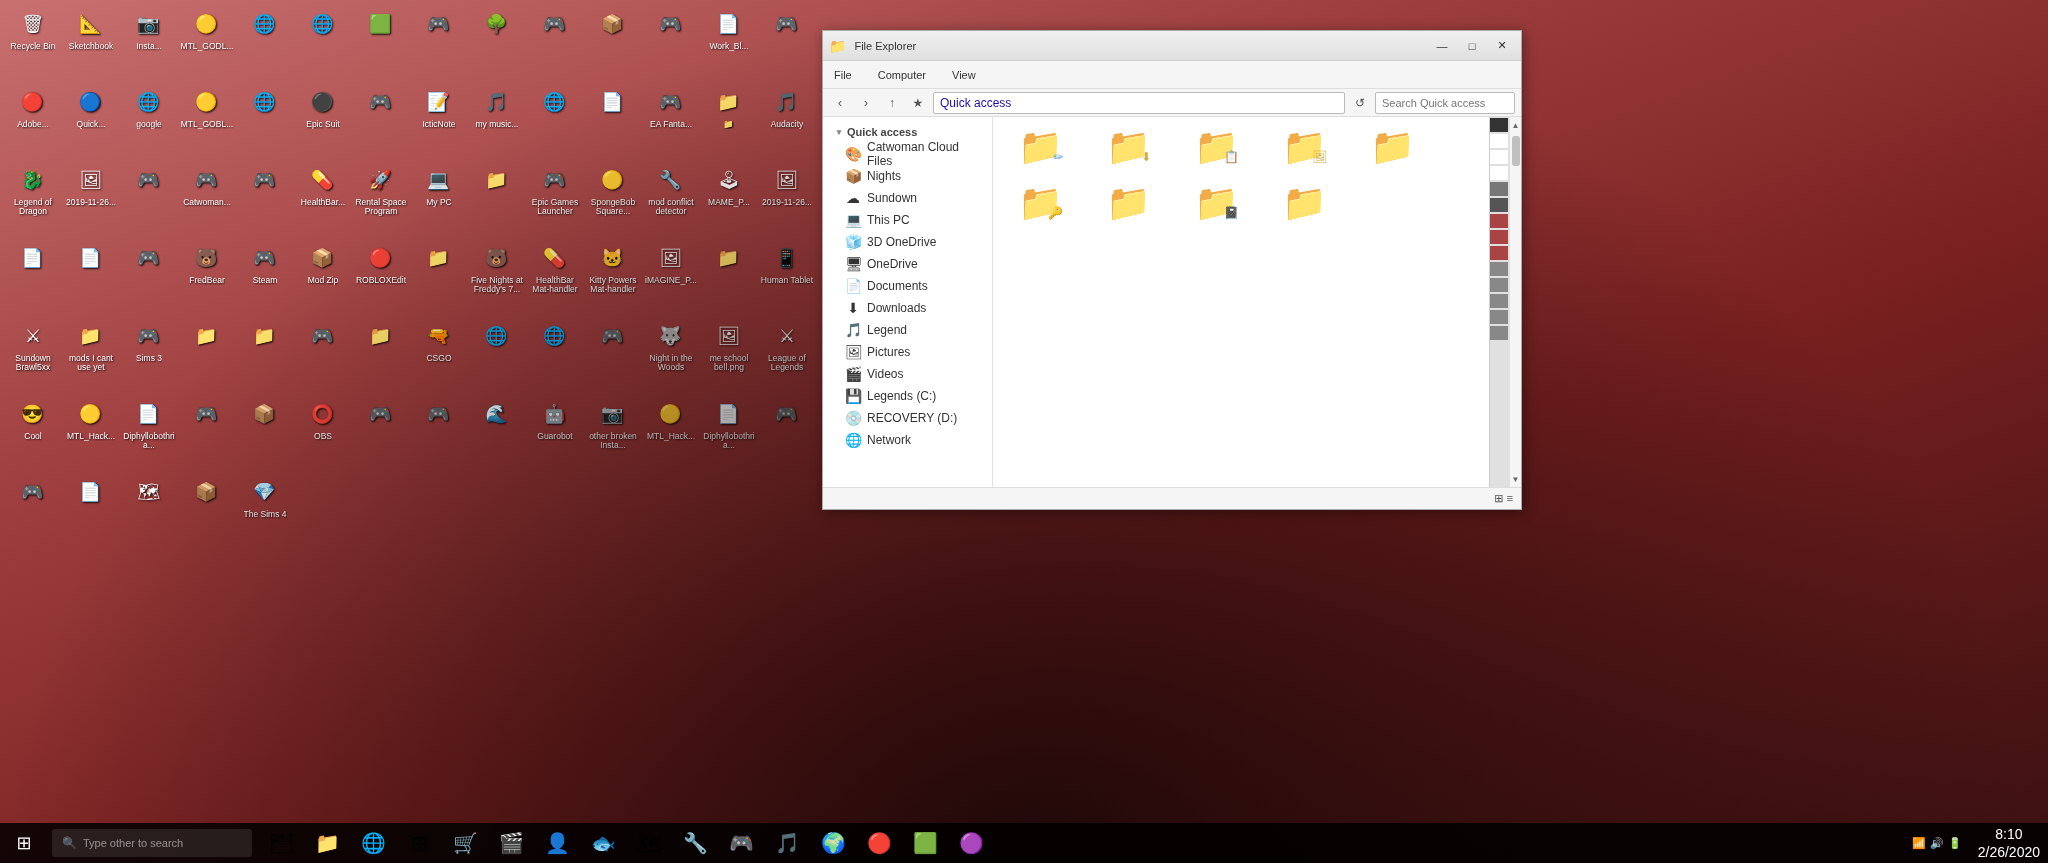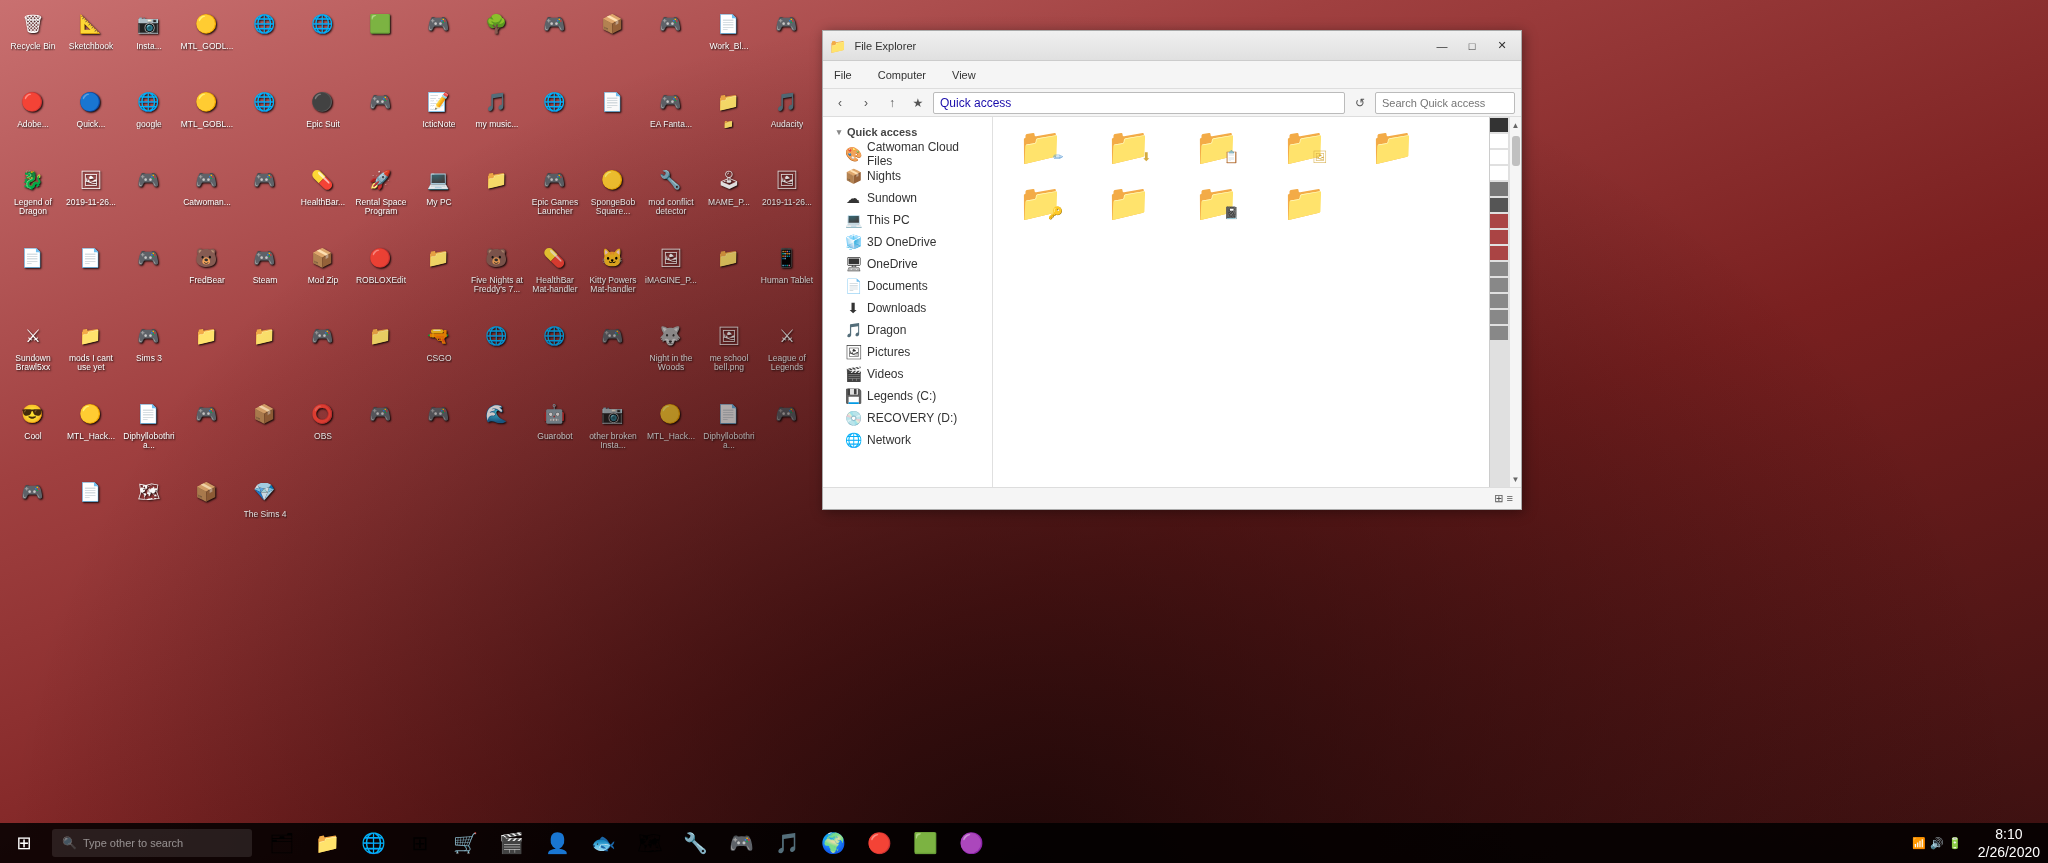--- a/index.html
+++ b/index.html
@@ -880,21 +880,21 @@
             <div class="fe-nav-item">
     <span class="nav-icon">📄</span>
     <span>Documents</span>
   </div>
             <div class="fe-nav-item">
     <span class="nav-icon">⬇</span>
     <span>Downloads</span>
   </div>
             <div class="fe-nav-item">
     <span class="nav-icon">🎵</span>
-    <span>Dragon</span>
+    <span>Legend</span>
   </div>
             <div class="fe-nav-item">
     <span class="nav-icon">🖼</span>
     <span>Pictures</span>
   </div>
             <div class="fe-nav-item">
     <span class="nav-icon">🎬</span>
     <span>Videos</span>
   </div>
             <div class="fe-nav-item">

